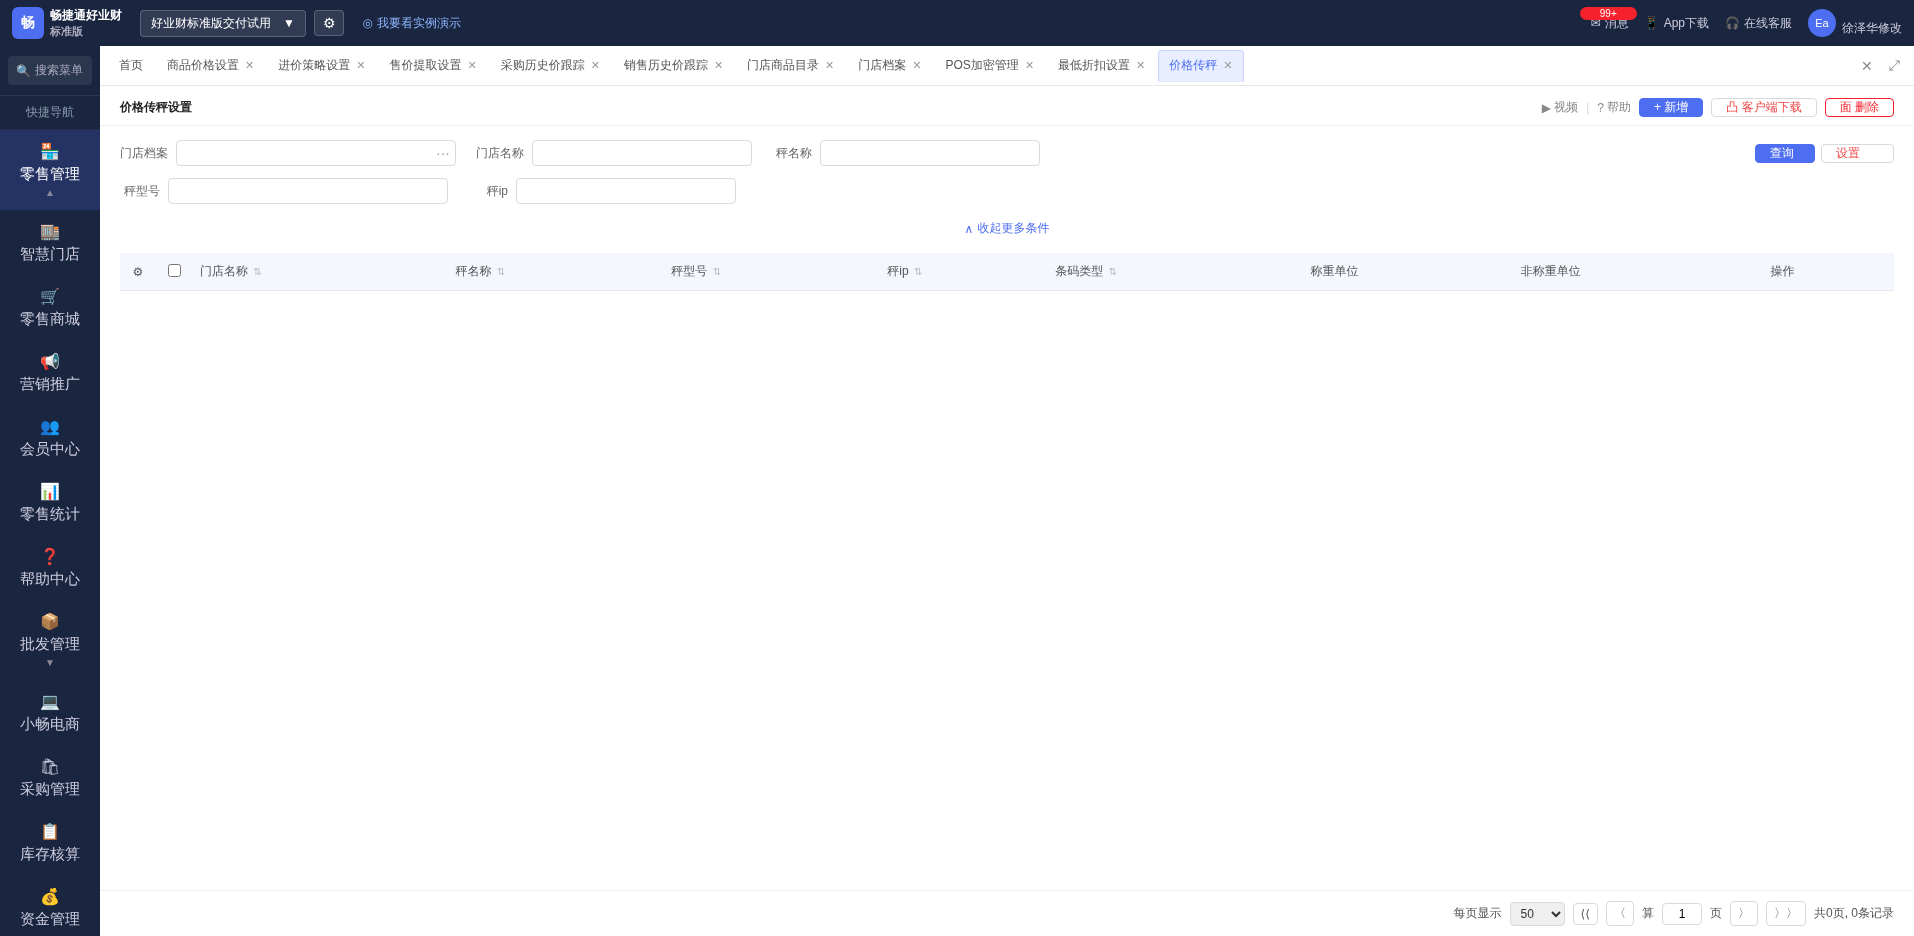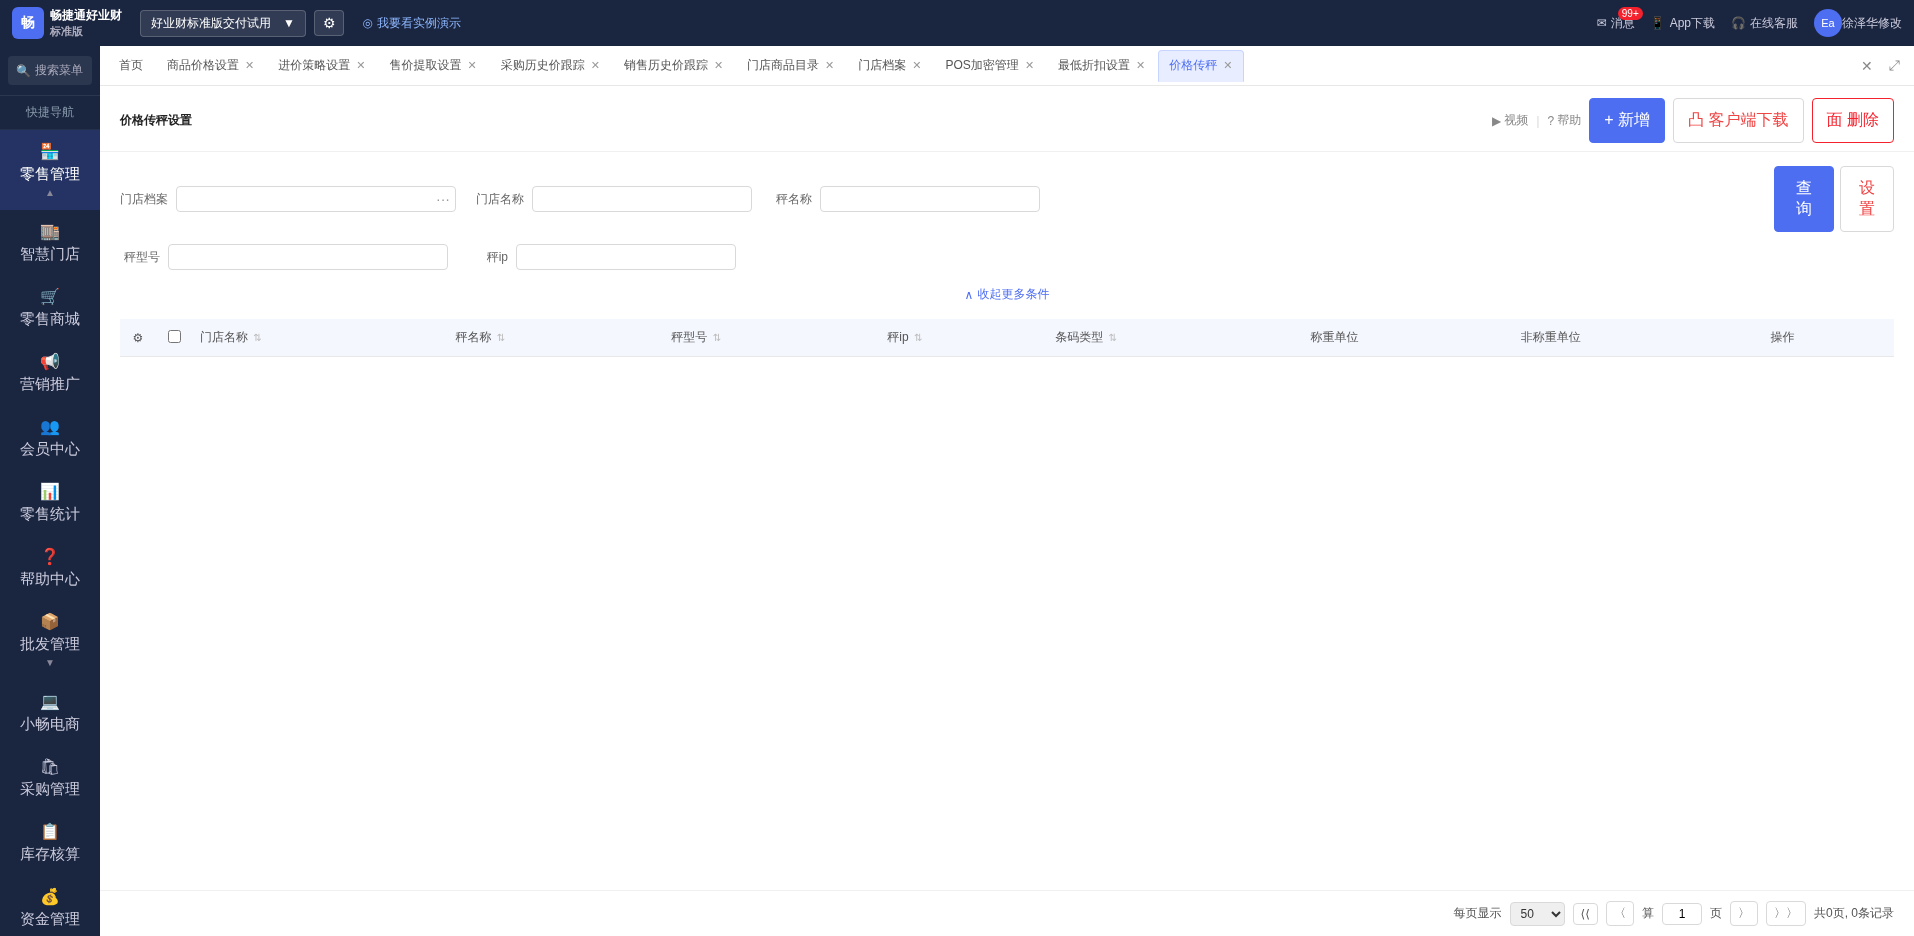--- a/index.html
+++ b/index.html
@@ -43,23 +43,23 @@
       border-radius: 4px;
       color: #fff;
       padding: 4px 8px;
       cursor: pointer;
       font-size: 14px;
     }
     .demo-link { color: #8eb8ff; font-size: 12px; margin-left: 10px; cursor: pointer; display: flex; align-items: center; gap: 4px; }
 
     .top-bar-right { display: flex; align-items: center; gap: 16px; }
     .top-action { display: flex; align-items: center; gap: 4px; color: #ccd; font-size: 12px; cursor: pointer; position: relative; }
-    .badge { background: #f5222d; color: #fff; border-radius: 10px; font-size: 10px; padding: 1px 4px; position: absolute; top: -8px; right: -8px; }
+    .badge { background: #f5222d; color: #fff; border-radius: 10px; font-size: 10px; padding: 1px 20px; position: absolute; top: -8px; right: -8px; }
     .avatar { width: 28px; height: 28px; background: #4e6ef2; border-radius: 50%; display: flex; align-items: center; justify-content: center; color: #fff; font-size: 11px; }
-    .user-info { display: flex; align-items: center; color: #ccd; font-size: 12px; cursor: pointer; }
+    .user-info { display: flex; align-items: flex-end; gap: 6px; color: #ccd; font-size: 12px; cursor: pointer; }
 
     
     .main-layout { display: flex; flex: 1; overflow: hidden; }
 
     
     .sidebar {
       width: 100px;
       background: #1a2540;
       color: #ccd;
       display: flex;
@@ -160,21 +160,21 @@
       align-items: center;
       justify-content: space-between;
       padding: 12px 20px 8px;
       border-bottom: 1px solid #f0f0f0;
       flex-shrink: 0;
     }
     .page-title { font-size: 12px; font-weight: 600; color: #222; }
     .page-actions { display: flex; align-items: center; gap: 8px; }
     .page-action-link { color: #888; font-size: 12px; cursor: pointer; display: flex; align-items: center; gap: 3px; }
     .divider-v { color: #ddd; }
-    .btn { padding: 11px 14px; border-radius: 4px; font-size: 16px; cursor: pointer; border: 1px solid transparent; display: inline-flex; align-items: center; gap: 4px; }
+    .btn { padding: 0 14px; border-radius: 4px; font-size: 12px; cursor: pointer; border: 1px solid transparent; display: inline-flex; align-items: center; gap: 4px; }
     .btn-primary { background: #4e6ef2; color: #fff; border-color: #4e6ef2; }
     .btn-default { background: #fff; color: #ef4444; border-color: #d9d9d9; }
     .btn-danger { background: #fff; color: #f5222d; border-color: #f5222d; }
 
     
     .filter-area {
       padding: 14px 20px 8px;
       flex-shrink: 0;
     }
     .filter-row { display: flex; align-items: center; gap: 20px; margin-bottom: 12px; flex-wrap: wrap; }
@@ -498,21 +498,21 @@
               <input type="text" class="filter-input filter-input-medium" style="">
             </div>
             <div class="filter-item">
               <label class="filter-label">秤名称</label>
               <input type="text" class="filter-input filter-input-medium" style="">
             </div>
             <div style="margin-left:auto; display:flex; flex-direction:row; gap:6px;">
               <button class="btn btn-primary" style="width:60px;">
                 <span>查询</span>
               </button>
-              <button class="btn btn-default" style="width:54px;">
+              <button class="btn btn-default" style="width:73px;">
                 <span>设置</span>
               </button>
             </div>
           </div>
           <div class="filter-row">
             <div class="filter-item">
               <label class="filter-label">秤型号</label>
               <input type="text" class="filter-input filter-input-wide" style="">
             </div>
             <div class="filter-item">

